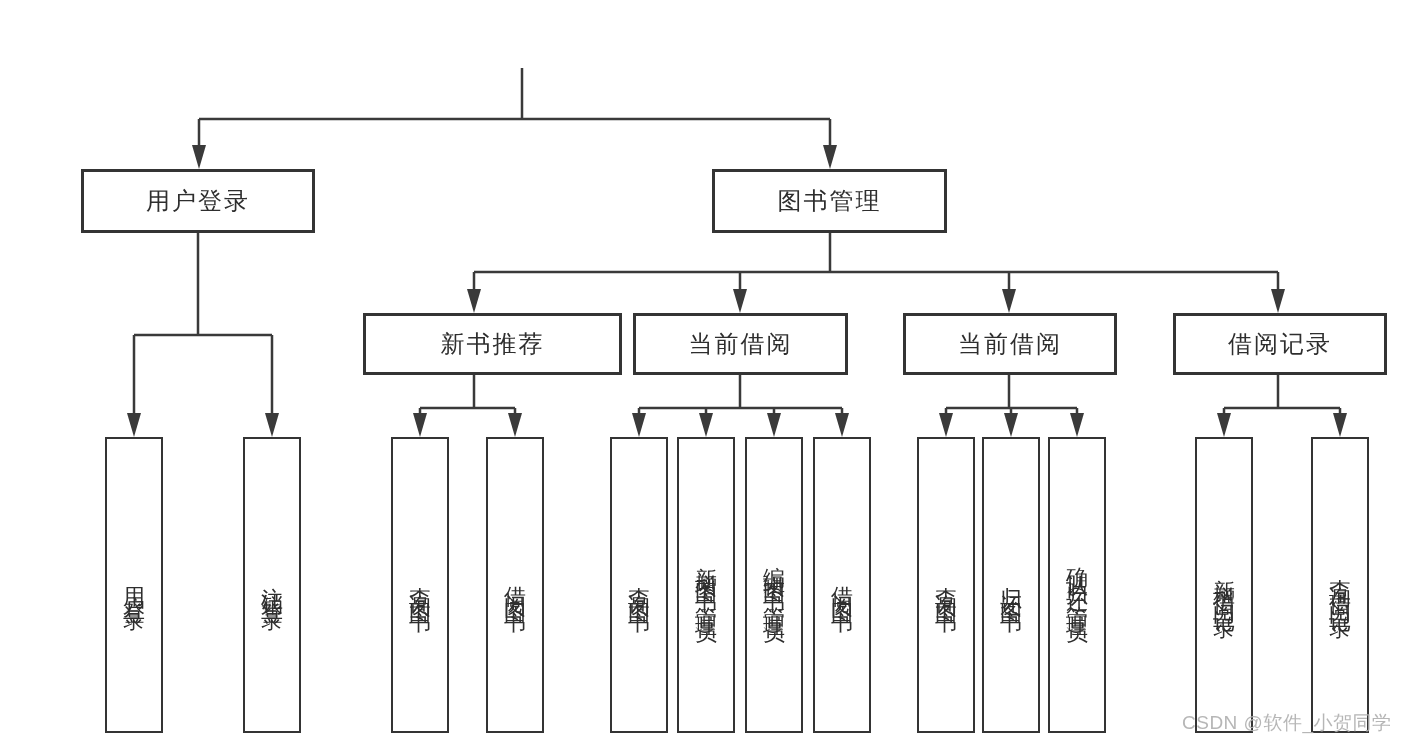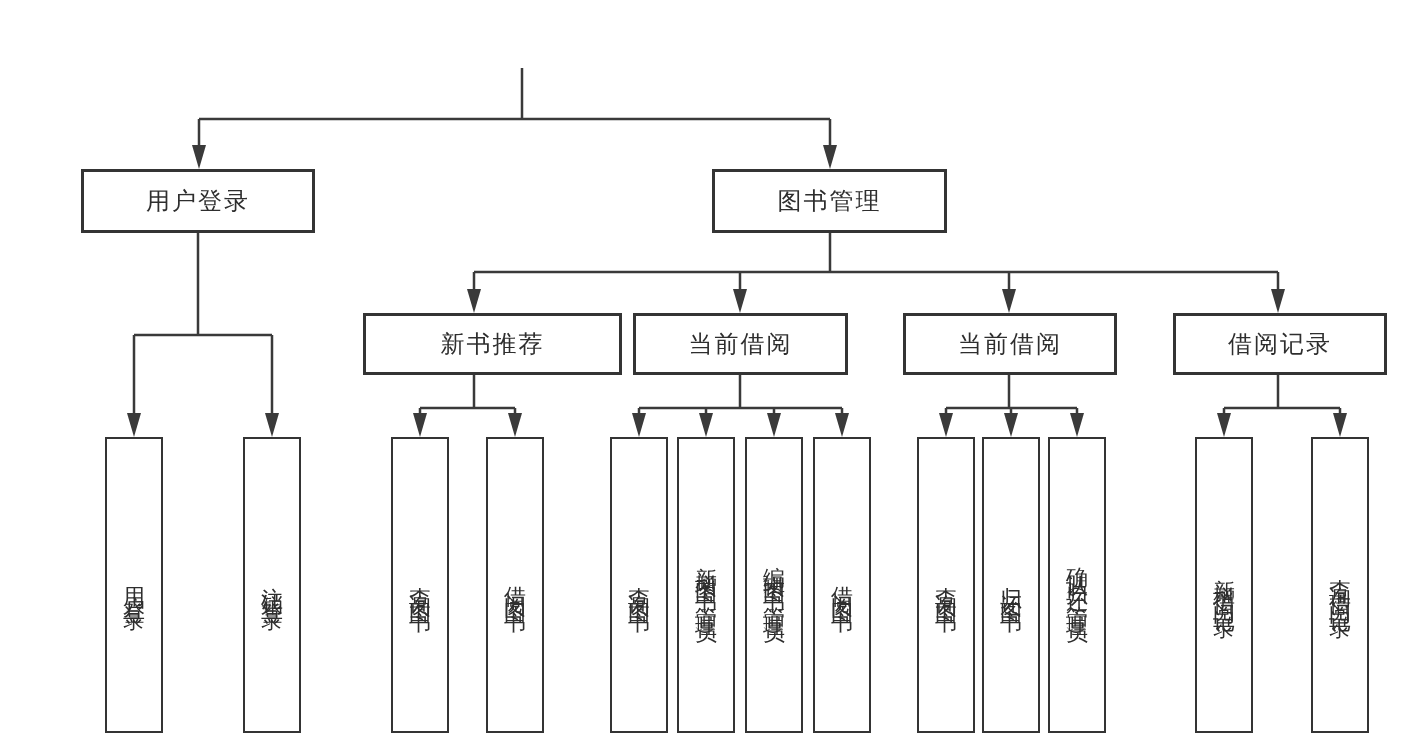--- a/index.html
+++ b/index.html
@@ -138,14 +138,15 @@
     <span class="vtext">确认归还（管理员）</span>
   </div>
 
   <div class="node leaf" style="left:1195px; top:437px; width:58px; height:296px;">
     <span class="vtext">新增借阅记录</span>
   </div>
   <div class="node leaf" style="left:1311px; top:437px; width:58px; height:296px;">
     <span class="vtext">查询借阅记录</span>
   </div>
 
+  <div class="watermark">CSDN @软件_小贺同学</div>
 
 </div>
 
 </body></html>

